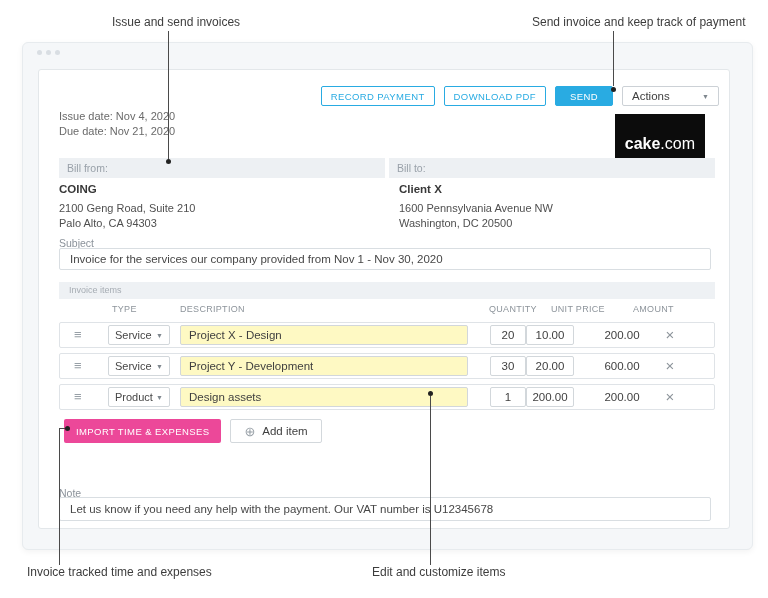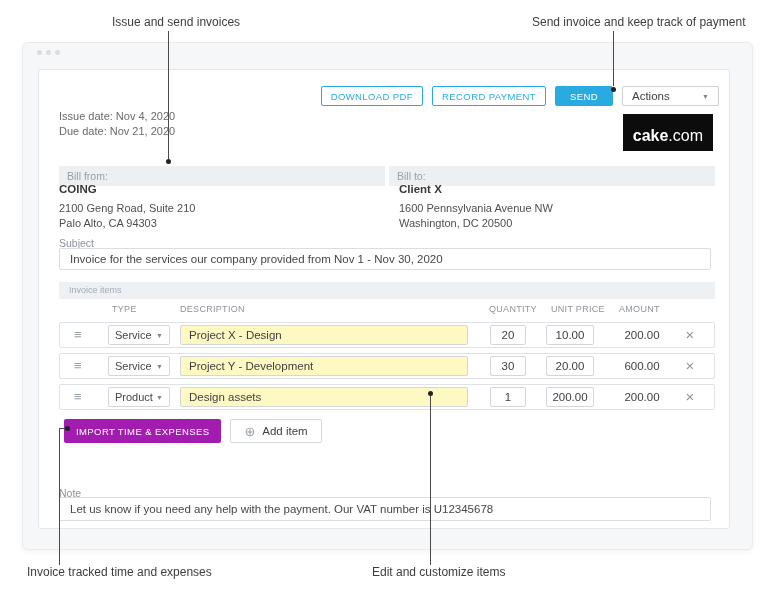--- a/index.html
+++ b/index.html
@@ -32,25 +32,25 @@
 
   .btn-row { position:absolute; right:10px; top:16px; display:flex; gap:9px; align-items:center; }
   .btn { font-size:9.5px; letter-spacing:0.4px; border-radius:2px; height:20px;
          display:flex; align-items:center; padding:0 9px; cursor:pointer; background:#fff; }
   .btn-outline { border:1px solid #29abe2; color:#29abe2; }
   .btn-send { background:#29abe2; color:#fff; border:1px solid #29abe2; padding:0 14px; }
   .btn-actions { border:1px solid #ccd1d6; color:#3f3f3f; font-size:11.5px; width:97px;
                  justify-content:space-between; letter-spacing:0; }
   .caret { font-size:7px; color:#7f878e; }
 
-  .logo { position:absolute; right:16px; top:44px; background:#0c0c0c; color:#fff;
-          padding:13px 10px 6px; font-size:16px; }
+  .logo { position:absolute; right:24px; top:44px; background:#0c0c0c; color:#fff;
+          padding:21px 10px 6px; font-size:16px; }
   .logo b { font-weight:bold; }
 
-  .bill-band { position:absolute; top:96px; height:20px; background:#edf0f3;
+  .bill-band { position:absolute; top:88px; height:20px; background:#edf0f3;
                font-size:10.5px; color:#99a1a9; padding:4px 0 0 8px; }
   .band-from { left:20px; width:326px; }
   .band-to   { left:350px; width:326px; }
 
   .addr { position:absolute; top:112px; font-size:11px; color:#4f4f4f; line-height:15px; }
   .addr .name { font-weight:bold; font-size:11.5px; color:#383838; margin-bottom:4px; }
   .addr-from { left:20px; } .addr-to { left:360px; }
 
   .field-label { position:absolute; font-size:10.5px; color:#8b929a; }
   .text-input { position:absolute; left:20px; width:652px; border:1px solid #d9dee2;
@@ -68,27 +68,27 @@
               display:flex; align-items:center; }
   .drag { width:16px; margin-left:14px; color:#98a0a7; font-size:13px; line-height:10px; cursor:grab; }
   .type-select { margin-left:18px; width:62px; height:20px; border:1px solid #d2d7db; border-radius:2px;
                  display:flex; align-items:center; justify-content:space-between;
                  font-size:11px; color:#474747; padding:0 6px; cursor:pointer; background:#fff; }
   .desc-input { margin-left:10px; width:288px; height:20px; border:1px solid #d2d7db; border-radius:2px;
                 font-size:11.5px; color:#3f3f3f; line-height:18px; padding:0 8px; background:#fef9c3;
                 white-space:nowrap; overflow:hidden; }
   .qty-input  { margin-left:22px; width:36px; height:20px; border:1px solid #d2d7db; border-radius:2px;
                 font-size:11.5px; color:#3f3f3f; line-height:18px; text-align:center; background:#fff; }
-  .price-input{ margin-left:20px; width:48px; height:20px; border:1px solid #d2d7db; border-radius:2px;
+  .price-input{ width:48px; height:20px; border:1px solid #d2d7db; border-radius:2px;
                 font-size:11.5px; color:#3f3f3f; line-height:18px; text-align:center; background:#fff; }
   .amount { margin-left:18px; width:60px; font-size:11.5px; color:#3f3f3f; text-align:center; }
   .del { margin-left:10px; width:16px; font-size:15px; color:#8d949b; cursor:pointer; text-align:center; line-height:14px; }
 
   .actions-row { position:absolute; left:25px; top:349px; display:flex; gap:9px; }
-  .btn-import { background:#a21caf; color:#fff; border:none; height:24px; display:flex;
+  .btn-import { background:#ec4899; color:#fff; border:none; height:24px; display:flex;
                 align-items:center; padding:0 12px; font-size:9.5px; letter-spacing:0.4px;
                 border-radius:2px; cursor:pointer; }
   .btn-additem { background:#fff; border:1px solid #d3d8dc; height:24px; display:flex;
                  align-items:center; gap:7px; padding:0 13px; font-size:11.5px; color:#3f3f3f;
                  border-radius:2px; cursor:pointer; }
   .plus-icon { color:#98a0a7; font-size:13px; line-height:13px; }
 
   .totals { position:absolute; right:16px; top:351px; width:230px; }
   .t-row { display:flex; justify-content:flex-end; align-items:center; padding:6px 0; }
   .t-row.sep { border-top:1px solid #e4e8eb; }
@@ -128,22 +128,22 @@
 
     <div class="card">
 
 
       <div class="dates">
         <div>Issue date: Nov 4, 2020</div>
         <div>Due date: Nov 21, 2020</div>
       </div>
 
       <div class="btn-row">
+        <div class="btn btn-outline">RECORD PAYMENT</div>
         <div class="btn btn-outline">DOWNLOAD PDF</div>
-        <div class="btn btn-outline">RECORD PAYMENT</div>
         <div class="btn btn-send">SEND</div>
         <div class="btn btn-actions">
           <span>Actions</span>
           <span class="caret">▼</span>
         </div>
       </div>
 
       <div class="logo"><b>cake</b><span>.com</span></div>
 
       <div class="bill-band band-from">Bill from:</div>
@@ -162,21 +162,21 @@
 
       <div class="field-label" style="left:20px; top:167px;">Subject</div>
       <div class="text-input" style="top:178px; height:22px; line-height:20px;">Invoice for the services our company provided from Nov 1 - Nov 30, 2020</div>
 
       <div class="items-band">Invoice items</div>
       <div class="items-header">
         <span style="left:53px;">TYPE</span>
         <span style="left:121px;">DESCRIPTION</span>
         <span style="left:430px;">QUANTITY</span>
         <span style="left:492px;">UNIT PRICE</span>
-        <span style="left:560px;">AMOUNT</span>
+        <span style="left:574px;">AMOUNT</span>
       </div>
 
       <div class="item-row" style="top:252px;">
         <span class="drag">≡</span>
         <div class="type-select">
           <span>Service</span>
           <span class="caret">▼</span>
         </div>
         <div class="desc-input">Project X - Design</div>
         <div class="qty-input">20</div>

